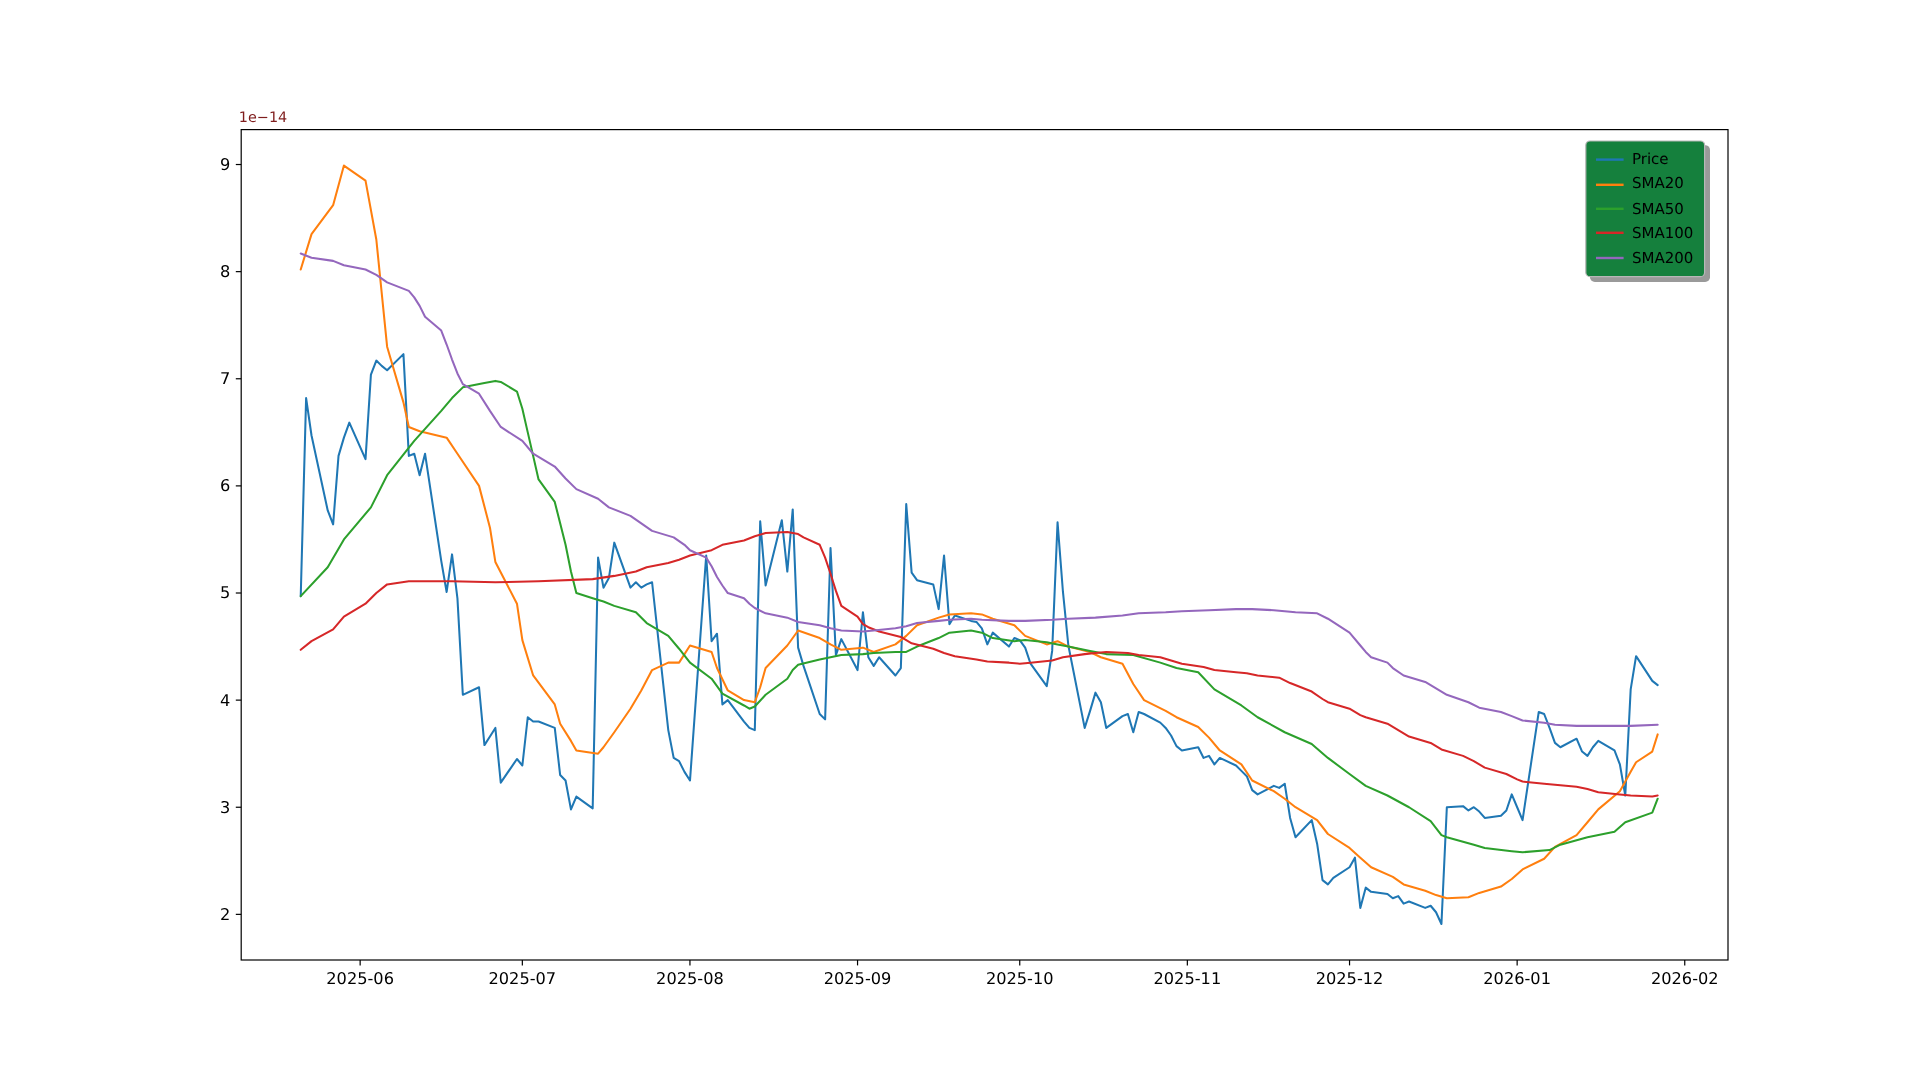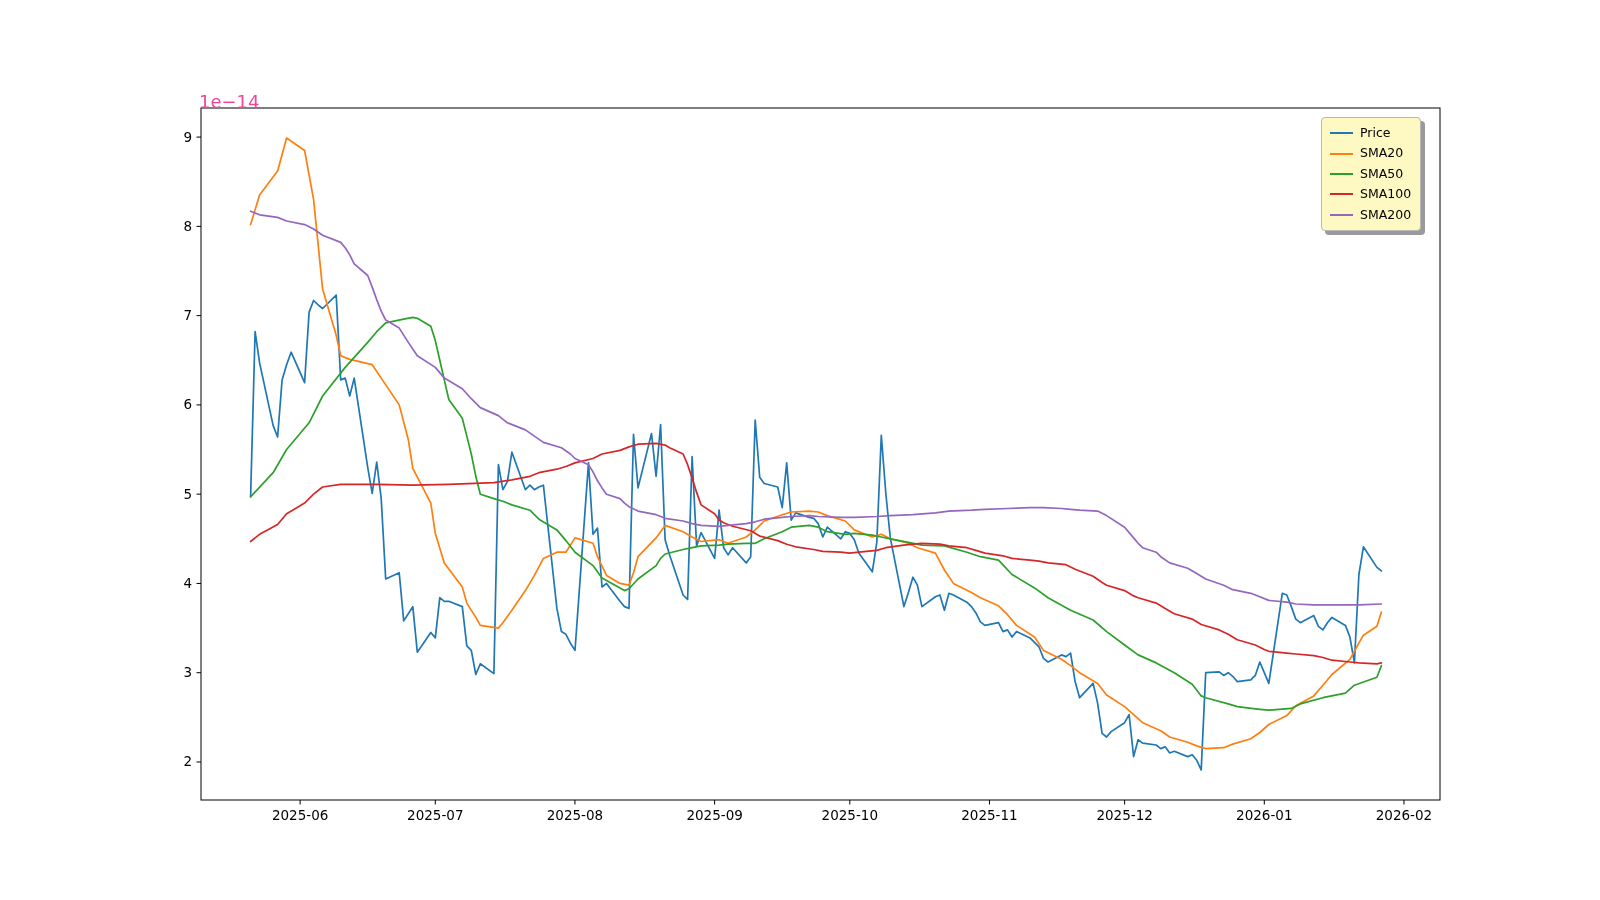--- a/index.html
+++ b/index.html
@@ -2,26 +2,26 @@
 <html><head>
 <meta charset="utf-8">
 <style>
   html,body{margin:0;padding:0;background:#ffffff;}
   #figure{
     position:relative;width:1600px;height:900px;background:#ffffff;overflow:hidden;
     font-family:"DejaVu Sans","Liberation Sans",sans-serif;
   }
   #plot-svg{position:absolute;left:0;top:0;}
   #offset-text{
-    position:absolute;left:199px;top:91px;font-size:18px;color:#ec4899;
+    position:absolute;left:199px;top:91px;font-size:12px;color:#7f1d1d;
     letter-spacing:0px;white-space:pre;
   }
   #legend{
     position:absolute;left:1321px;top:117px;
-    background:#fef9c3;border:1px solid #b7b7b7;border-radius:4px;
+    background:#15803d;border:1px solid #b7b7b7;border-radius:4px;
     box-shadow:4px 4px 0 #9a9a9a;
     padding:5px 9px 5px 8px;z-index:5;
   }
   .legend-row{display:flex;align-items:center;height:20.4px;}
   .legend-swatch{display:inline-block;width:23px;height:0;border-top-width:2px;border-top-style:solid;margin-right:7px;flex:0 0 auto;}
   .legend-label{font-size:12.5px;color:#000;line-height:1;white-space:nowrap;}
 </style>
 </head>
 <body>
 

